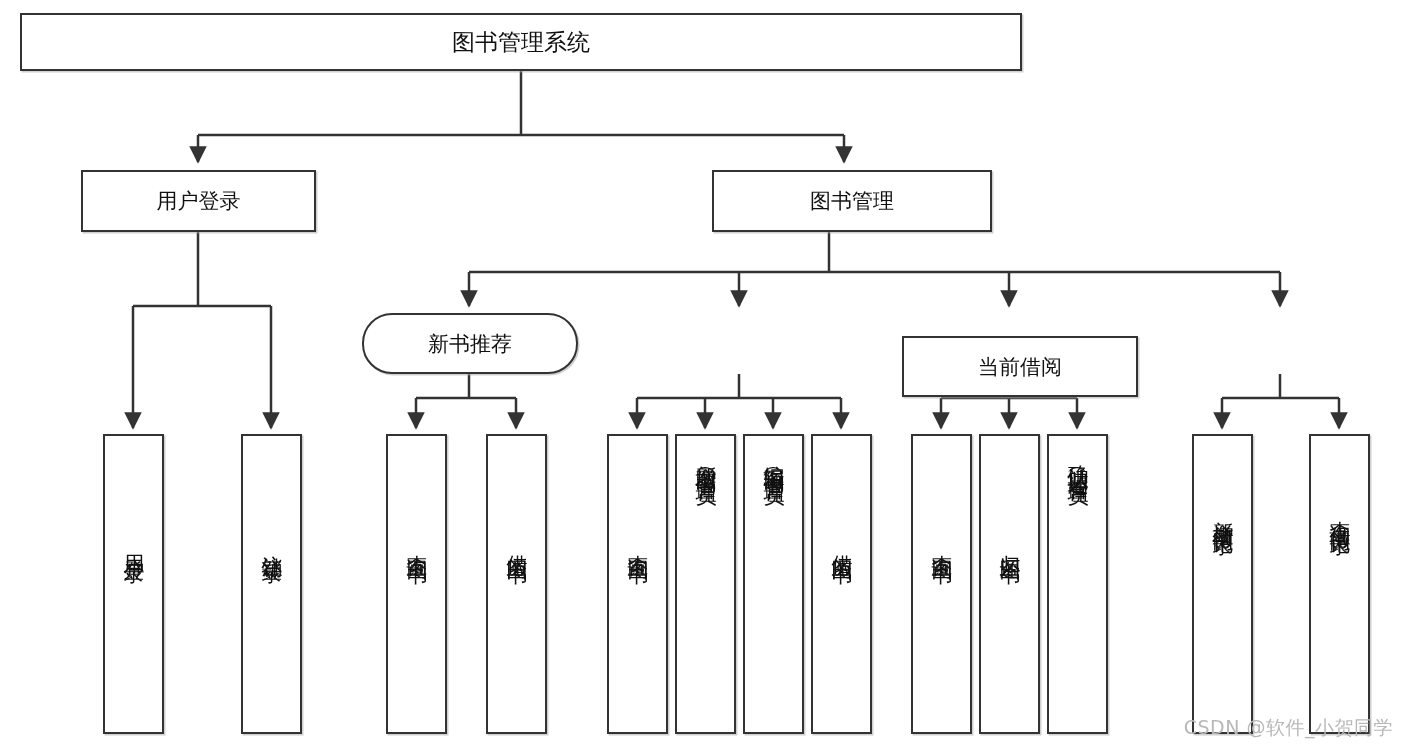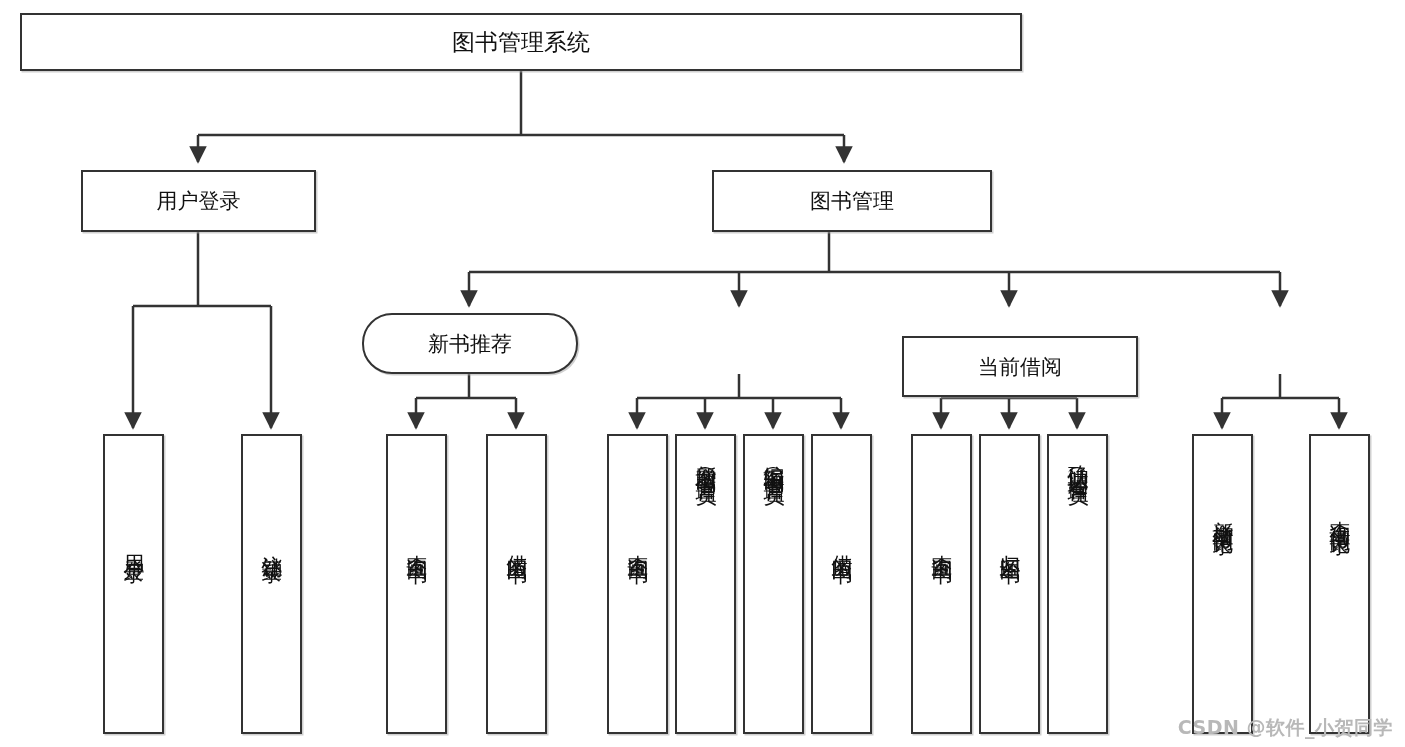--- a/index.html
+++ b/index.html
@@ -71,21 +71,20 @@
     margin-top: 6px;
   }
   .watermark {
     position: absolute;
     right: 12px;
     bottom: 6px;
     font-size: 19px;
     color: #b8b8b8;
     letter-spacing: 0.5px;
     white-space: nowrap;
-    font-weight: bold;
   }
 </style>
 </head>
 <body>
 
 <div id="canvas">
 
   <svg class="edges" viewBox="0 0 1405 747" xmlns="http://www.w3.org/2000/svg">
     <defs>
       <marker id="arrow" viewBox="0 0 10 10" refX="9" refY="5" markerWidth="7" markerHeight="7" orient="auto-start-reverse">

